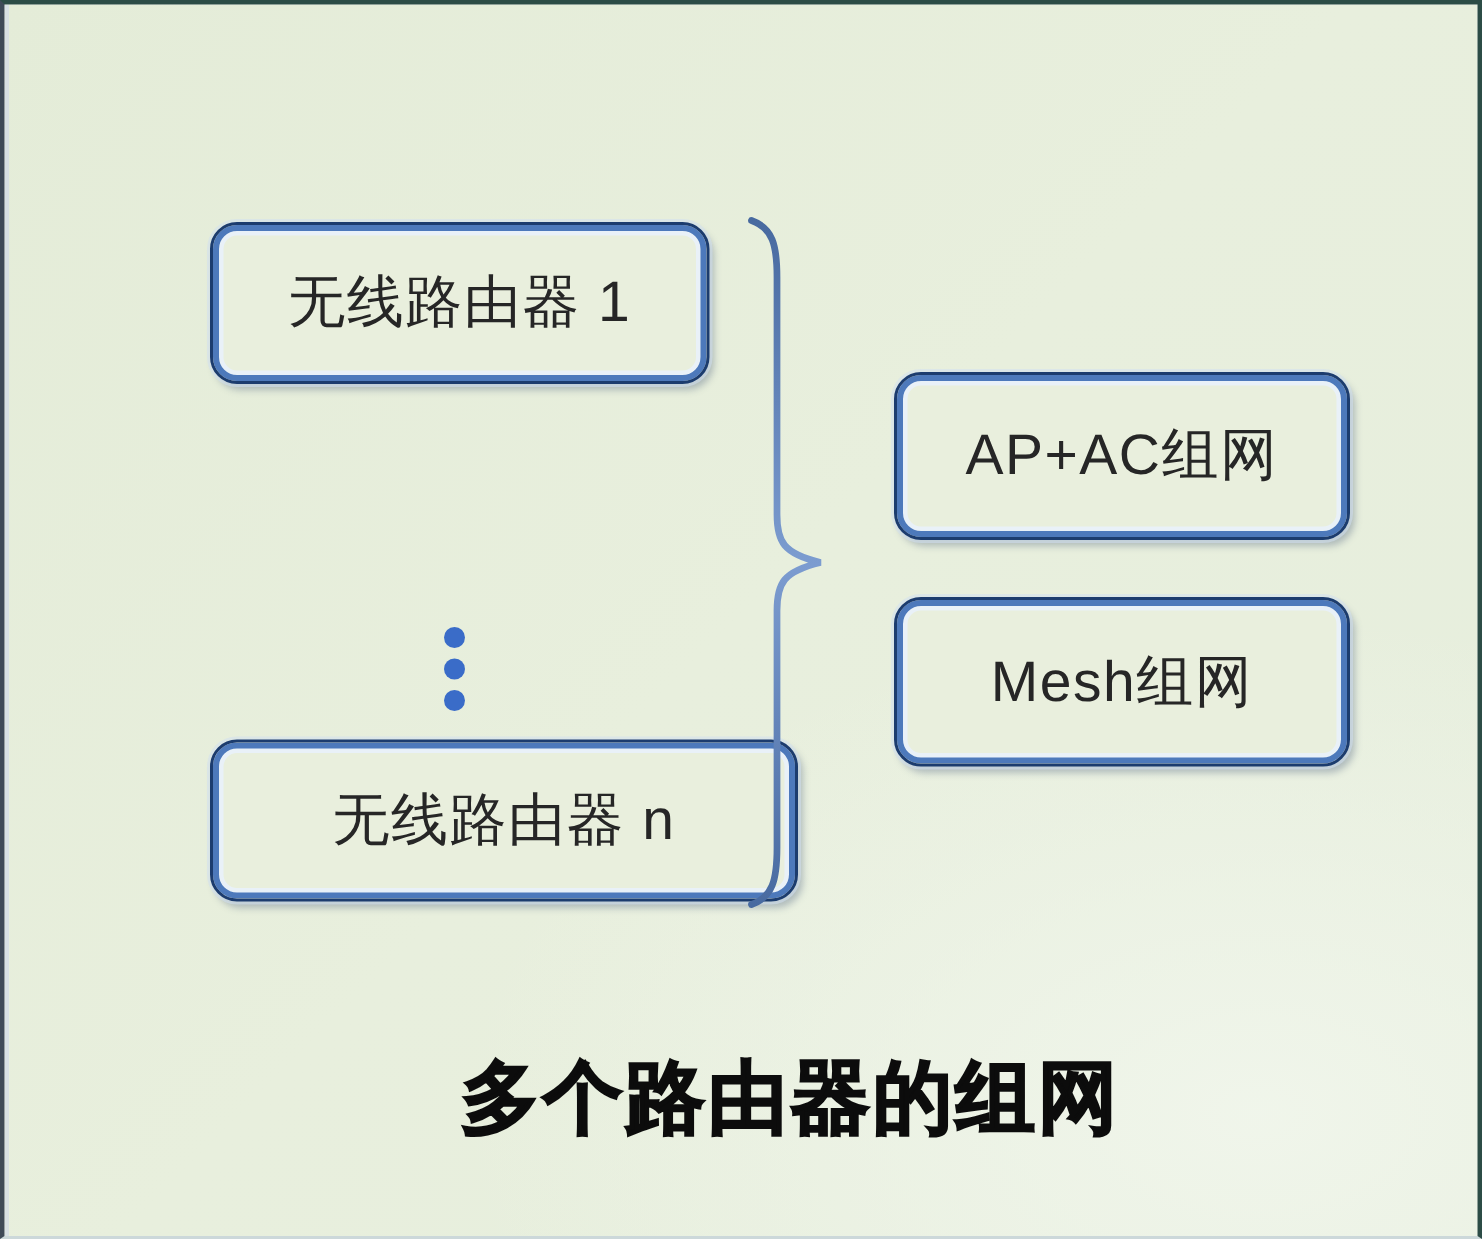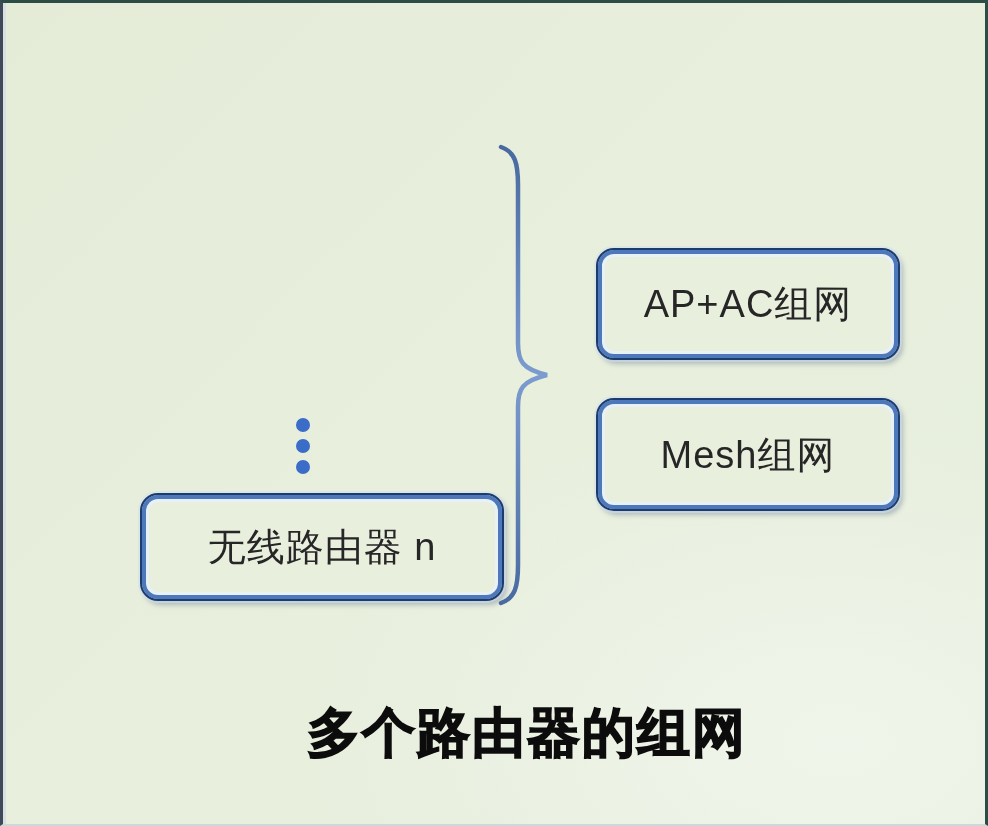--- a/index.html
+++ b/index.html
@@ -38,21 +38,21 @@
       0 0 0 2px rgba(210,224,240,0.55),
       3px 4px 5px rgba(70,90,120,0.35);
     color: #262626;
     font-size: 38px;
     line-height: 1;
     white-space: nowrap;
     letter-spacing: 1px;
   }
   .router-1 { left: 137px; top: 145px; width: 333px; height: 108px; }
   .router-2 { left: 136px; top: 282px; width: 334px; height: 113px; }
-  .router-n { left: 137px; top: 490px; width: 364px; height: 108px; }
+  .router-n { left: 137px; top: 490px; width: 392px; height: 108px; }
   .option-ap   { left: 593px; top: 245px; width: 304px; height: 112px; }
   .option-mesh { left: 593px; top: 395px; width: 304px; height: 113px; }
 
   .dots {
     position: absolute;
     left: 293px;
     top: 415px;
     width: 14px;
     height: 56px;
     display: flex;
@@ -84,20 +84,23 @@
     letter-spacing: 2px;
     line-height: 1.15;
     -webkit-text-stroke: 1.5px #0c0c0c;
   }
 </style>
 </head>
 <body>
 
 <div class="frame">
 
+  <div class="node-box router-1">
+    <span>无线路由器 1</span>
+  </div>
 
 
   <div class="dots">
     <div class="dot"></div>
     <div class="dot"></div>
     <div class="dot"></div>
   </div>
 
   <div class="node-box router-n">
     <span>无线路由器 n</span>

